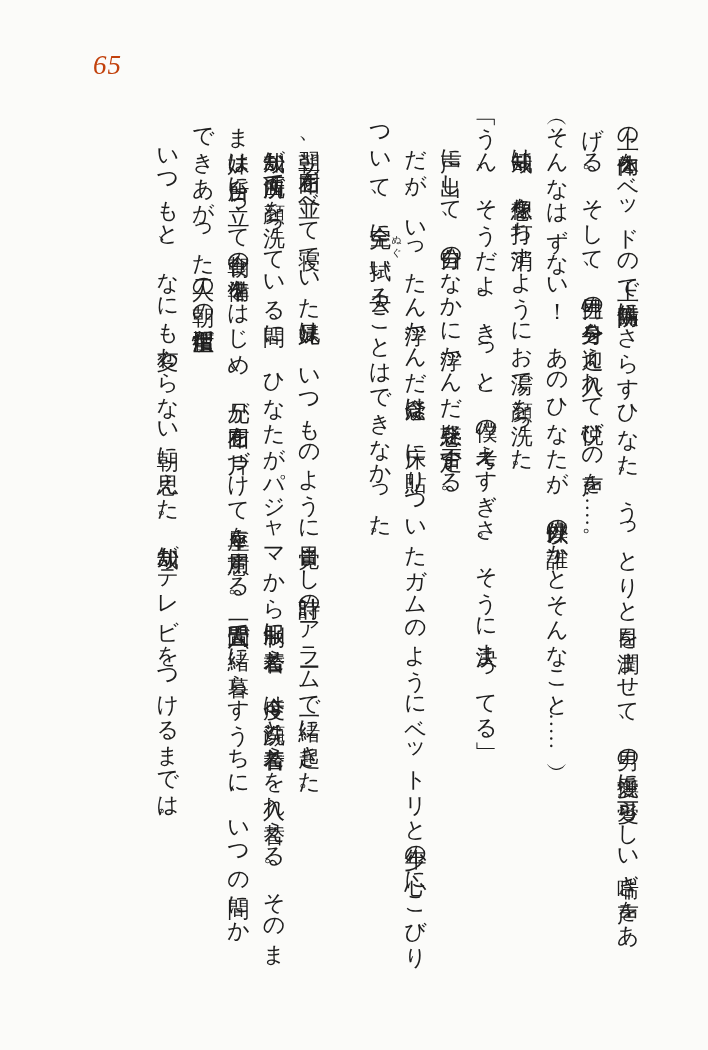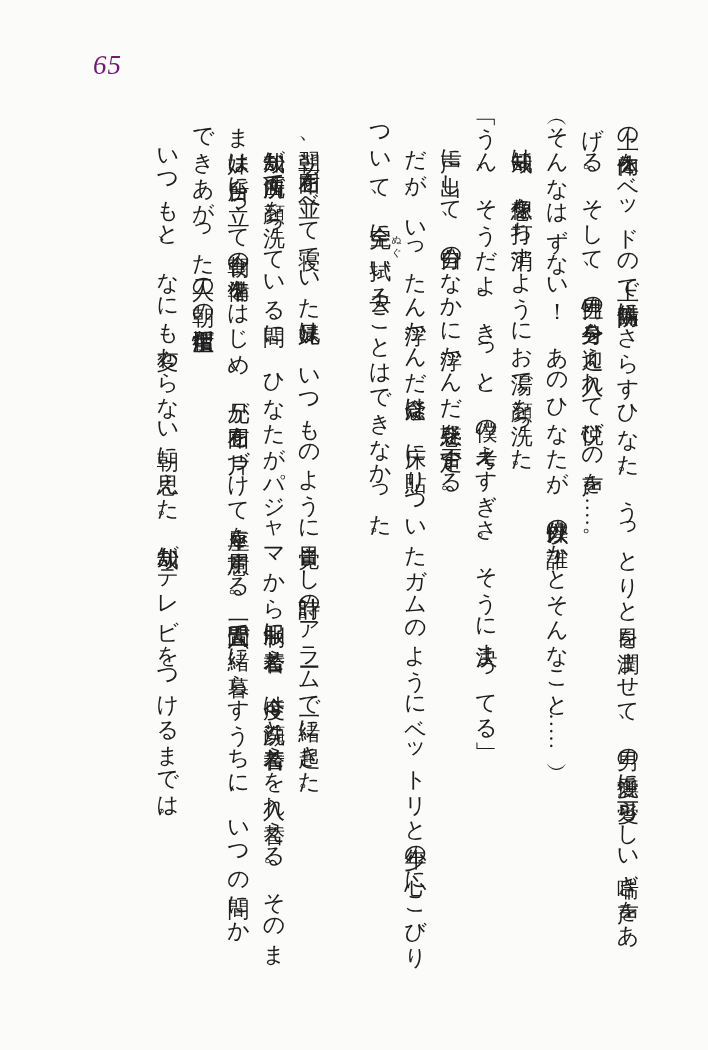--- a/index.html
+++ b/index.html
@@ -46,21 +46,21 @@
   ruby { ruby-align: center; }
   rt {
     font-size: 10px;
     letter-spacing: 0;
   }
 </style>
 </head>
 <body style="background: rgb(251, 251, 249);">
 
 <div class="page">
-  <div class="page-number" style="color: #701a75;">65</div>
+  <div class="page-number" style="color: #c2410c;">65</div>
   <div class="text-area" id="text-area" style="color: rgb(30, 30, 30);">
       <p>上の肉体をベッドの上で無防備にさらすひなた。うっとりと目を潤ませて、男の愛撫に可愛らしい喘ぎ声をあげる。そして、男性の分身を迎え入れて悦びの声を……。</p>
       <p>（そんなはずない！　あのひなたが、僕以外の誰かとそんなこと……）</p>
       <p>　知哉は、想像を打ち消すようにお湯で顔を洗った。</p>
       <p>「うん、そうだよ。きっと、僕の考えすぎさ。そうに決まってる」</p>
       <p>　声に出して、自分のなかに浮かんだ疑惑を否定する。</p>
       <p>　だが、いったん浮かんだ疑念は、床に貼りついたガムのようにベットリと少年の心にこびりついて、完全に<ruby>拭<rt>ぬぐ</rt></ruby>い去ることはできなかった。</p>
       <p class="scene-break">　翌朝、布団を並べて寝ていた兄妹は、いつものように目覚まし時計のアラームで一緒に起きた。</p>
       <p>　知哉が洗面所で顔を洗っている間に、ひなたがパジャマから制服に着替え、今度は洗顔と着替えを入れ替える。そのまま妹は台所に立って朝食の準備をはじめ、兄が布団を片づけて座卓を用意する。六畳一間で一緒に暮らすうちに、いつの間にかできあがった二人の朝の生活習慣だ。</p>
       <p>　いつもと、なにも変わらない朝に思えた。知哉がテレビをつけるまでは。</p>

